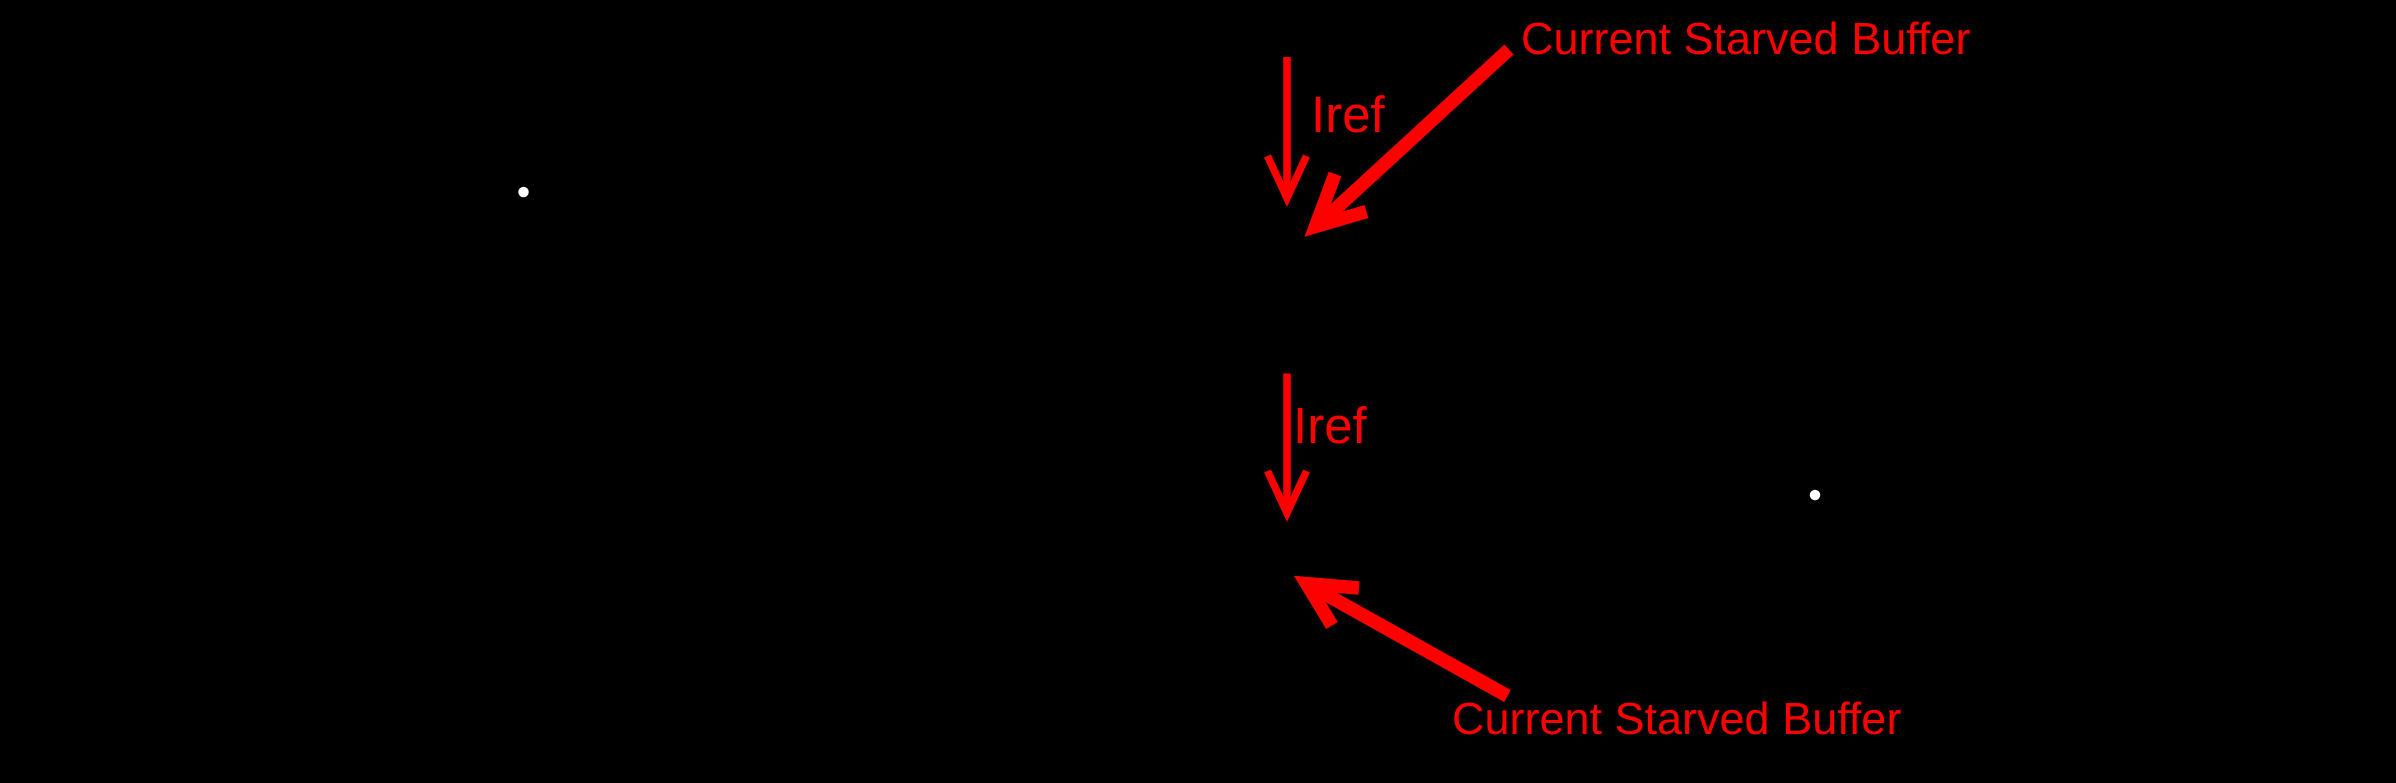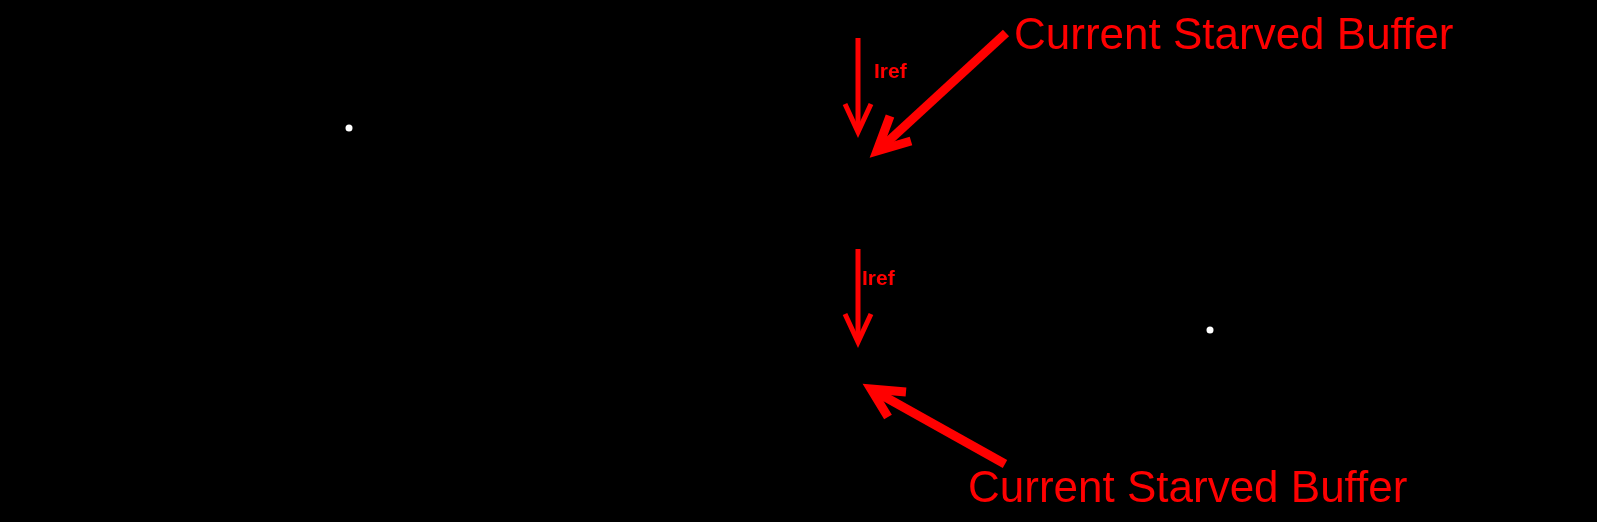--- a/index.html
+++ b/index.html
@@ -23,27 +23,27 @@
     height: 522px;
   }
   .label {
     position: absolute;
     color: #ff0000;
     white-space: nowrap;
     line-height: 1;
     user-select: none;
   }
   .title-label {
-    font-size: 44px;
+    font-size: 30px;
     font-weight: 400;
     letter-spacing: 0px;
   }
   .iref-label {
-    font-size: 21px;
-    font-weight: 700;
+    font-size: 34px;
+    font-weight: 400;
   }
   .title-top    { left: 1014px; top: 12px;  }
   .title-bottom { left: 968px;  top: 465px; }
   .iref-top     { left: 874px;  top: 60px;  }
   .iref-mid     { left: 862px;  top: 267px; }
 </style>
 </head>
 <body>
 
 <div class="canvas">

